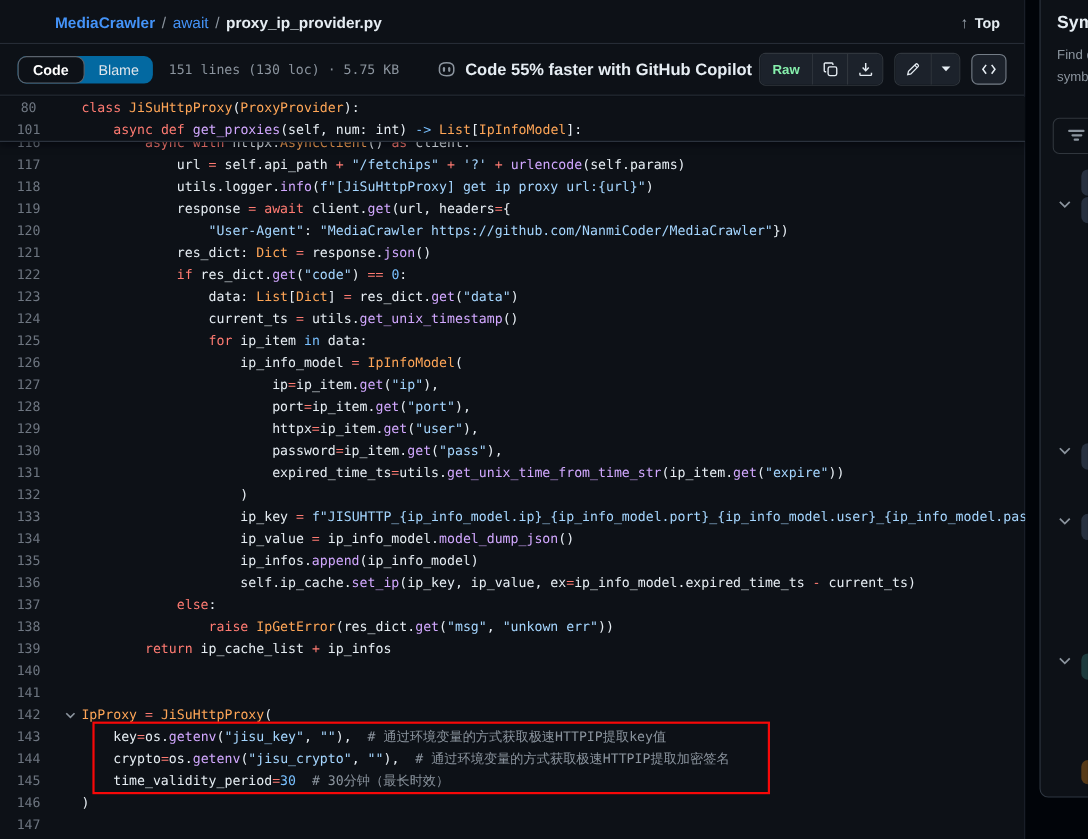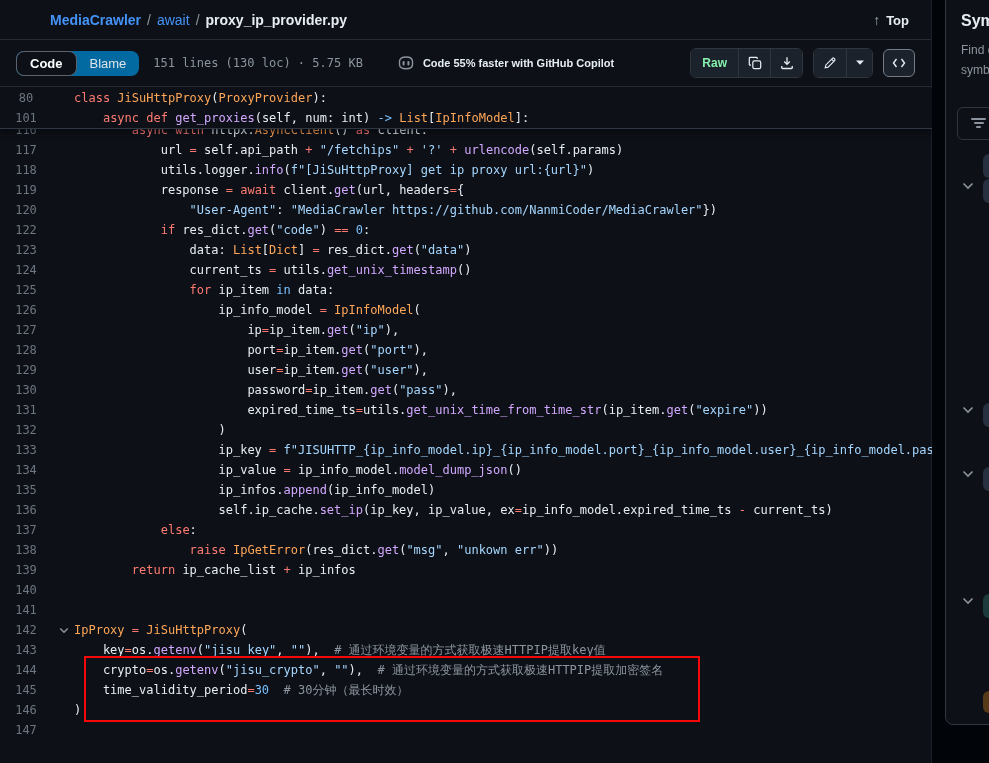--- a/index.html
+++ b/index.html
@@ -17,21 +17,21 @@
   .top-link { position:absolute; right:22px; top:0; height:40px; display:flex; align-items:center; gap:6px; cursor:pointer; }
   .top-arrow { color:#9aa4ae; font-size:14px; }
   .top-label { color:#e6edf3; font-size:13px; font-weight:600; }
 
   .toolbar-row { height:47px; display:flex; align-items:center; padding:0 16px; border-bottom:1px solid #262c36; }
   .seg { display:flex; align-items:flex-start; background:#0369a1; border-radius:8px; }
   .seg-code { padding:4px 13px; background:#0d1117; border:1px solid #5b636d; border-radius:8px; color:#ffffff; font-size:13px; font-weight:700; cursor:pointer; }
   .seg-blame { padding:5px 13px; color:#dfe5eb; font-size:13px; cursor:pointer; }
   .file-info { margin-left:14px; color:#8b949e; font-family:"DejaVu Sans Mono", monospace; font-size:12px; letter-spacing:0; }
   .copilot { display:flex; align-items:center; gap:8px; margin-left:34px; }
-  .copilot-text { color:#e6edf3; font-size:11px; font-weight:700; }
+  .copilot-text { color:#e6edf3; font-size:15px; font-weight:700; }
   .actions { margin-left:auto; display:flex; align-items:center; gap:10px; }
   .btn-group { display:flex; border:1px solid #30363d; border-radius:6px; overflow:hidden; }
   .btn { background:#1c222b; color:#86efac; font-size:12px; font-weight:600; padding:0 11px; height:28px; display:flex; align-items:center; justify-content:center; cursor:pointer; }
   .btn + .btn { border-left:1px solid #30363d; }
   .btn-icon { width:32px; padding:0; }
   .btn-sym { width:32px; height:28px; background:#1c222b; border:1px solid #747d87; border-radius:6px; display:flex; align-items:center; justify-content:center; cursor:pointer; }
   svg.ic { display:block; }
 
   
   .code-area { position:absolute; top:88px; left:0; width:932px; bottom:0; overflow:hidden;
@@ -139,28 +139,29 @@
     </div>
   </div>
 
   <div class="code-area">
     <div class="code-list">
         <div class="code-row"><div class="ln">116</div><div class="gutter"></div><div class="src"><span class="tk-pl">        </span><span class="tk-kw">async</span><span class="tk-pl"> </span><span class="tk-kw">with</span><span class="tk-pl"> httpx.</span><span class="tk-ty">AsyncClient</span><span class="tk-pl">() </span><span class="tk-kw">as</span><span class="tk-pl"> client:</span></div></div>
         <div class="code-row"><div class="ln">117</div><div class="gutter"></div><div class="src"><span class="tk-pl">            url </span><span class="tk-op">=</span><span class="tk-pl"> self.api_path </span><span class="tk-op">+</span><span class="tk-pl"> </span><span class="tk-str">"/fetchips"</span><span class="tk-pl"> </span><span class="tk-op">+</span><span class="tk-pl"> </span><span class="tk-str">'?'</span><span class="tk-pl"> </span><span class="tk-op">+</span><span class="tk-pl"> </span><span class="tk-fn">urlencode</span><span class="tk-pl">(self.params)</span></div></div>
         <div class="code-row"><div class="ln">118</div><div class="gutter"></div><div class="src"><span class="tk-pl">            utils.logger.</span><span class="tk-fn">info</span><span class="tk-pl">(</span><span class="tk-str">f"[JiSuHttpProxy] get ip proxy url:{url}"</span><span class="tk-pl">)</span></div></div>
         <div class="code-row"><div class="ln">119</div><div class="gutter"></div><div class="src"><span class="tk-pl">            response </span><span class="tk-op">=</span><span class="tk-pl"> </span><span class="tk-kw">await</span><span class="tk-pl"> client.</span><span class="tk-fn">get</span><span class="tk-pl">(url, headers</span><span class="tk-op">=</span><span class="tk-pl">{</span></div></div>
         <div class="code-row"><div class="ln">120</div><div class="gutter"></div><div class="src"><span class="tk-pl">                </span><span class="tk-str">"User-Agent"</span><span class="tk-pl">: </span><span class="tk-str">"MediaCrawler https://github.com/NanmiCoder/MediaCrawler"</span><span class="tk-pl">})</span></div></div>
+        <div class="code-row"><div class="ln">121</div><div class="gutter"></div><div class="src"><span class="tk-pl">            res_dict: </span><span class="tk-ty">Dict</span><span class="tk-pl"> </span><span class="tk-op">=</span><span class="tk-pl"> response.</span><span class="tk-fn">json</span><span class="tk-pl">()</span></div></div>
         <div class="code-row"><div class="ln">122</div><div class="gutter"></div><div class="src"><span class="tk-pl">            </span><span class="tk-kw">if</span><span class="tk-pl"> res_dict.</span><span class="tk-fn">get</span><span class="tk-pl">(</span><span class="tk-str">"code"</span><span class="tk-pl">) </span><span class="tk-op">==</span><span class="tk-pl"> </span><span class="tk-num">0</span><span class="tk-pl">:</span></div></div>
         <div class="code-row"><div class="ln">123</div><div class="gutter"></div><div class="src"><span class="tk-pl">                data: </span><span class="tk-ty">List</span><span class="tk-pl">[</span><span class="tk-ty">Dict</span><span class="tk-pl">] </span><span class="tk-op">=</span><span class="tk-pl"> res_dict.</span><span class="tk-fn">get</span><span class="tk-pl">(</span><span class="tk-str">"data"</span><span class="tk-pl">)</span></div></div>
         <div class="code-row"><div class="ln">124</div><div class="gutter"></div><div class="src"><span class="tk-pl">                current_ts </span><span class="tk-op">=</span><span class="tk-pl"> utils.</span><span class="tk-fn">get_unix_timestamp</span><span class="tk-pl">()</span></div></div>
         <div class="code-row"><div class="ln">125</div><div class="gutter"></div><div class="src"><span class="tk-pl">                </span><span class="tk-kw">for</span><span class="tk-pl"> ip_item </span><span class="tk-kwb">in</span><span class="tk-pl"> data:</span></div></div>
         <div class="code-row"><div class="ln">126</div><div class="gutter"></div><div class="src"><span class="tk-pl">                    ip_info_model </span><span class="tk-op">=</span><span class="tk-pl"> </span><span class="tk-ty">IpInfoModel</span><span class="tk-pl">(</span></div></div>
         <div class="code-row"><div class="ln">127</div><div class="gutter"></div><div class="src"><span class="tk-pl">                        ip</span><span class="tk-op">=</span><span class="tk-pl">ip_item.</span><span class="tk-fn">get</span><span class="tk-pl">(</span><span class="tk-str">"ip"</span><span class="tk-pl">),</span></div></div>
         <div class="code-row"><div class="ln">128</div><div class="gutter"></div><div class="src"><span class="tk-pl">                        port</span><span class="tk-op">=</span><span class="tk-pl">ip_item.</span><span class="tk-fn">get</span><span class="tk-pl">(</span><span class="tk-str">"port"</span><span class="tk-pl">),</span></div></div>
-        <div class="code-row"><div class="ln">129</div><div class="gutter"></div><div class="src"><span class="tk-pl">                        user</span><span class="tk-op">=</span><span class="tk-pl">ip_item.</span><span class="tk-fn">get</span><span class="tk-pl">(</span><span class="tk-str">"user"</span><span class="tk-pl">),</span></div></div>
+        <div class="code-row"><div class="ln">129</div><div class="gutter"></div><div class="src"><span class="tk-pl">                        httpx</span><span class="tk-op">=</span><span class="tk-pl">ip_item.</span><span class="tk-fn">get</span><span class="tk-pl">(</span><span class="tk-str">"user"</span><span class="tk-pl">),</span></div></div>
         <div class="code-row"><div class="ln">130</div><div class="gutter"></div><div class="src"><span class="tk-pl">                        password</span><span class="tk-op">=</span><span class="tk-pl">ip_item.</span><span class="tk-fn">get</span><span class="tk-pl">(</span><span class="tk-str">"pass"</span><span class="tk-pl">),</span></div></div>
         <div class="code-row"><div class="ln">131</div><div class="gutter"></div><div class="src"><span class="tk-pl">                        expired_time_ts</span><span class="tk-op">=</span><span class="tk-pl">utils.</span><span class="tk-fn">get_unix_time_from_time_str</span><span class="tk-pl">(ip_item.</span><span class="tk-fn">get</span><span class="tk-pl">(</span><span class="tk-str">"expire"</span><span class="tk-pl">))</span></div></div>
         <div class="code-row"><div class="ln">132</div><div class="gutter"></div><div class="src"><span class="tk-pl">                    )</span></div></div>
         <div class="code-row"><div class="ln">133</div><div class="gutter"></div><div class="src"><span class="tk-pl">                    ip_key </span><span class="tk-op">=</span><span class="tk-pl"> </span><span class="tk-str">f"JISUHTTP_{ip_info_model.ip}_{ip_info_model.port}_{ip_info_model.user}_{ip_info_model.password}"</span></div></div>
         <div class="code-row"><div class="ln">134</div><div class="gutter"></div><div class="src"><span class="tk-pl">                    ip_value </span><span class="tk-op">=</span><span class="tk-pl"> ip_info_model.</span><span class="tk-fn">model_dump_json</span><span class="tk-pl">()</span></div></div>
         <div class="code-row"><div class="ln">135</div><div class="gutter"></div><div class="src"><span class="tk-pl">                    ip_infos.</span><span class="tk-fn">append</span><span class="tk-pl">(ip_info_model)</span></div></div>
         <div class="code-row"><div class="ln">136</div><div class="gutter"></div><div class="src"><span class="tk-pl">                    self.ip_cache.</span><span class="tk-fn">set_ip</span><span class="tk-pl">(ip_key, ip_value, ex</span><span class="tk-op">=</span><span class="tk-pl">ip_info_model.expired_time_ts </span><span class="tk-op">-</span><span class="tk-pl"> current_ts)</span></div></div>
         <div class="code-row"><div class="ln">137</div><div class="gutter"></div><div class="src"><span class="tk-pl">            </span><span class="tk-kw">else</span><span class="tk-pl">:</span></div></div>
         <div class="code-row"><div class="ln">138</div><div class="gutter"></div><div class="src"><span class="tk-pl">                </span><span class="tk-kw">raise</span><span class="tk-pl"> </span><span class="tk-ty">IpGetError</span><span class="tk-pl">(res_dict.</span><span class="tk-fn">get</span><span class="tk-pl">(</span><span class="tk-str">"msg"</span><span class="tk-pl">, </span><span class="tk-str">"unkown err"</span><span class="tk-pl">))</span></div></div>
         <div class="code-row"><div class="ln">139</div><div class="gutter"></div><div class="src"><span class="tk-pl">        </span><span class="tk-kw">return</span><span class="tk-pl"> ip_cache_list </span><span class="tk-op">+</span><span class="tk-pl"> ip_infos</span></div></div>

